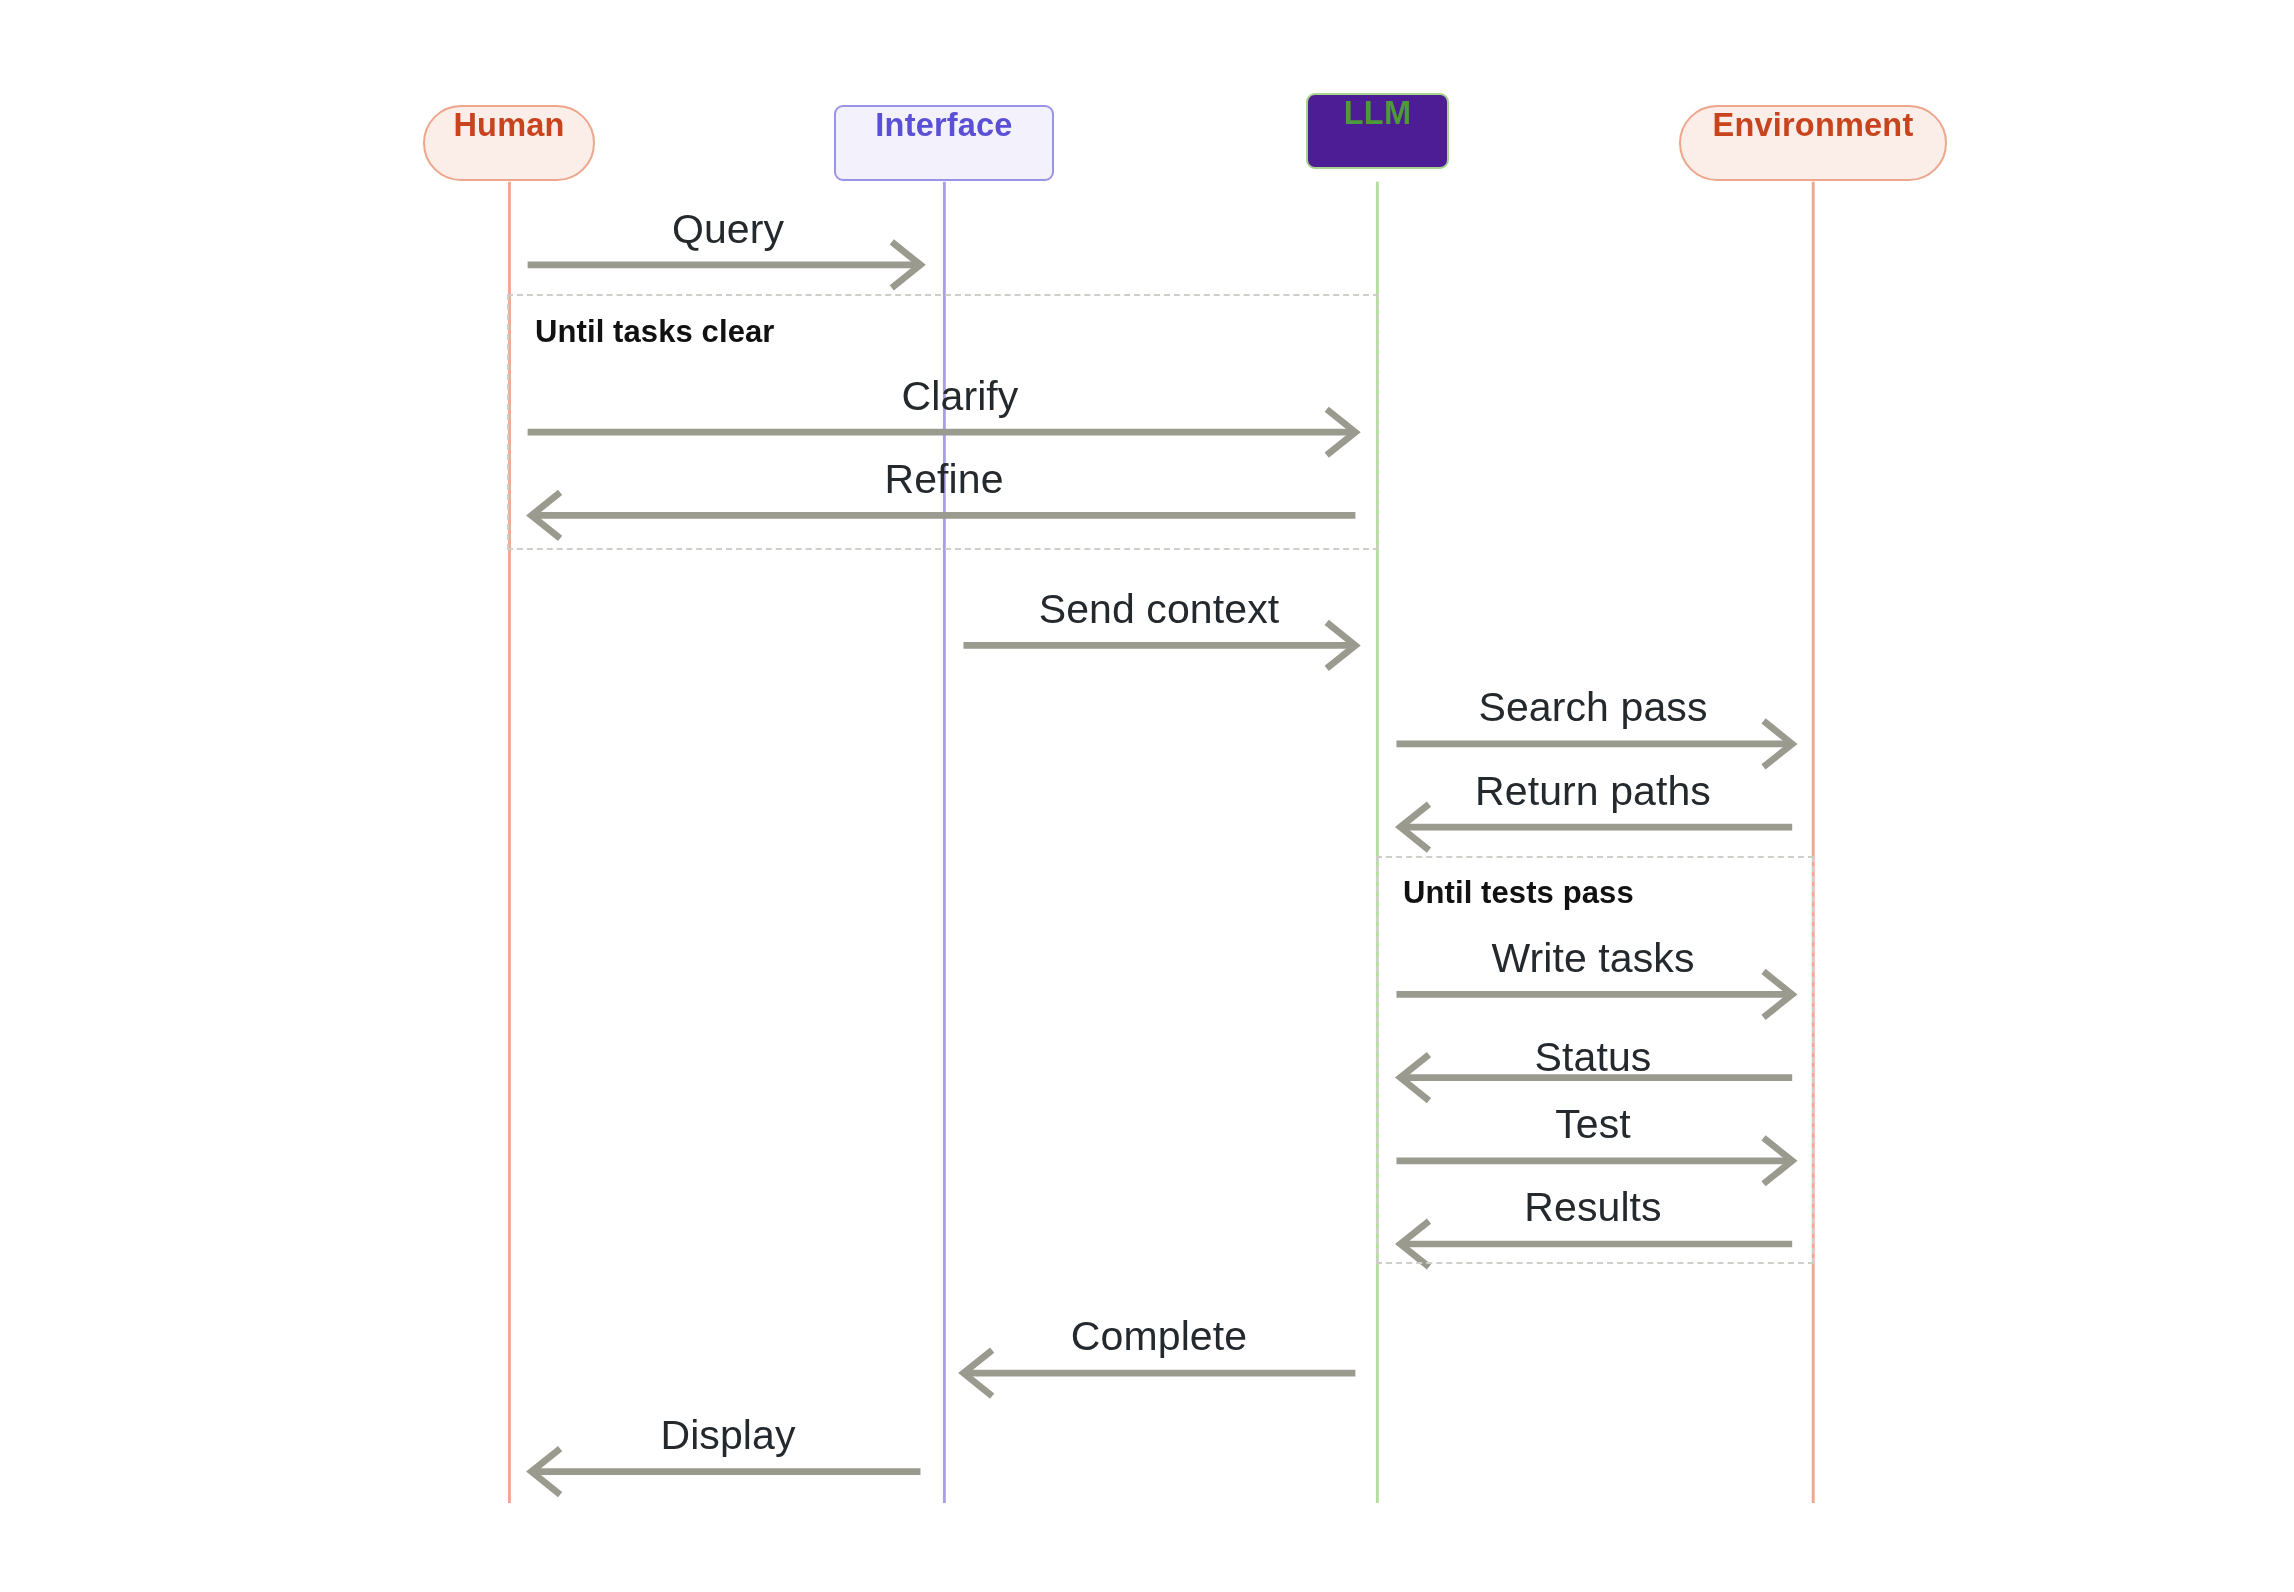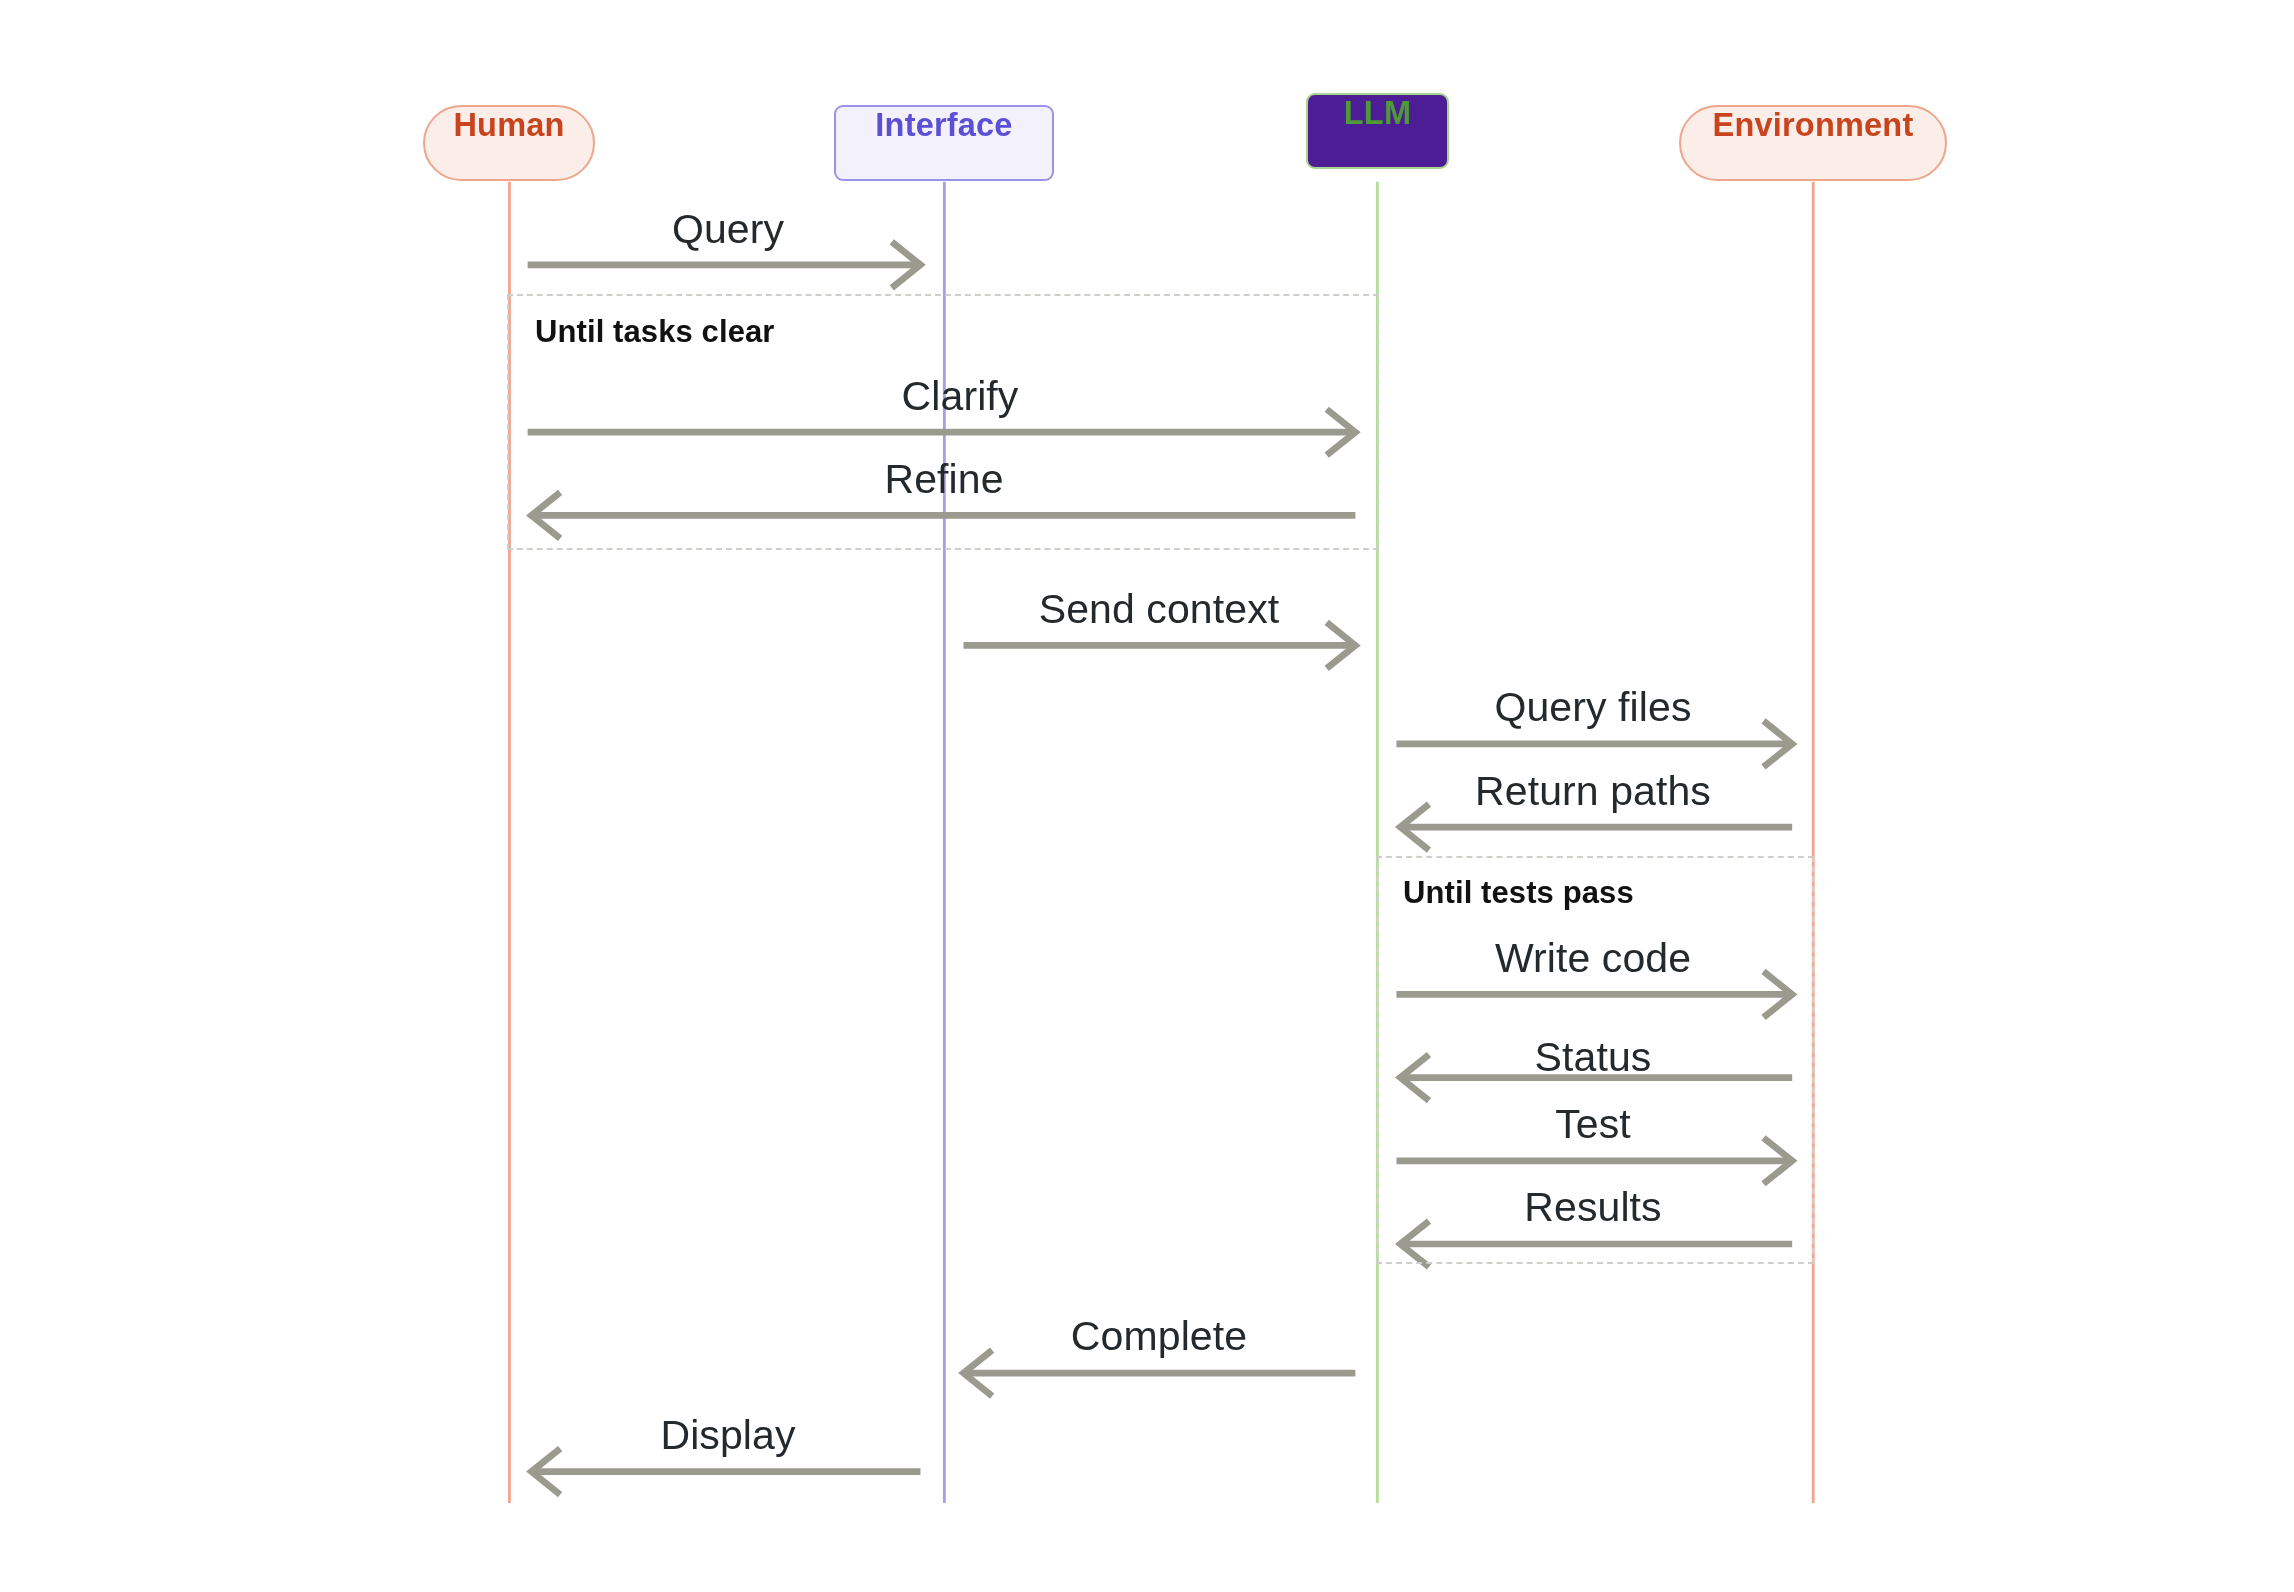--- a/index.html
+++ b/index.html
@@ -145,23 +145,23 @@
       <div class="loop-box" style="left: 507px; top: 294px; width: 872px; height: 256px; border-color: rgb(207, 207, 201);"></div>
       <div class="loop-label" style="left: 535px; top: 314px;">Until tasks clear</div>
       <div class="loop-box" style="left: 1376px; top: 856px; width: 438px; height: 408px; border-color: rgb(207, 207, 201);"></div>
       <div class="loop-label" style="left: 1403px; top: 875px;">Until tests pass</div>
     </div>
   <div id="labels-layer">
       <div class="msg-label" style="left: 728px; top: 206px; color: rgb(36, 41, 46);">Query</div>
       <div class="msg-label" style="left: 944px; top: 373px; color: rgb(36, 41, 46); margin-left: 16px;">Clarify</div>
       <div class="msg-label" style="left: 944px; top: 456px; color: rgb(36, 41, 46);">Refine</div>
       <div class="msg-label" style="left: 1159px; top: 586px; color: rgb(36, 41, 46);">Send context</div>
-      <div class="msg-label" style="left: 1593px; top: 684px; color: rgb(36, 41, 46);">Query files</div>
+      <div class="msg-label" style="left: 1593px; top: 684px; color: rgb(36, 41, 46);">Search pass</div>
       <div class="msg-label" style="left: 1593px; top: 768px; color: rgb(36, 41, 46);">Return paths</div>
-      <div class="msg-label" style="left: 1593px; top: 935px; color: rgb(36, 41, 46);">Write code</div>
+      <div class="msg-label" style="left: 1593px; top: 935px; color: rgb(36, 41, 46);">Write tasks</div>
       <div class="msg-label" style="left: 1593px; top: 1018px; color: rgb(36, 41, 46); margin-top: 16px;">Status</div>
       <div class="msg-label" style="left: 1593px; top: 1101px; color: rgb(36, 41, 46);">Test</div>
       <div class="msg-label" style="left: 1593px; top: 1184px; color: rgb(36, 41, 46);">Results</div>
       <div class="msg-label" style="left: 1159px; top: 1313px; color: rgb(36, 41, 46);">Complete</div>
       <div class="msg-label" style="left: 728px; top: 1412px; color: rgb(36, 41, 46);">Display</div>
     </div>
 
 </div>
 
 

